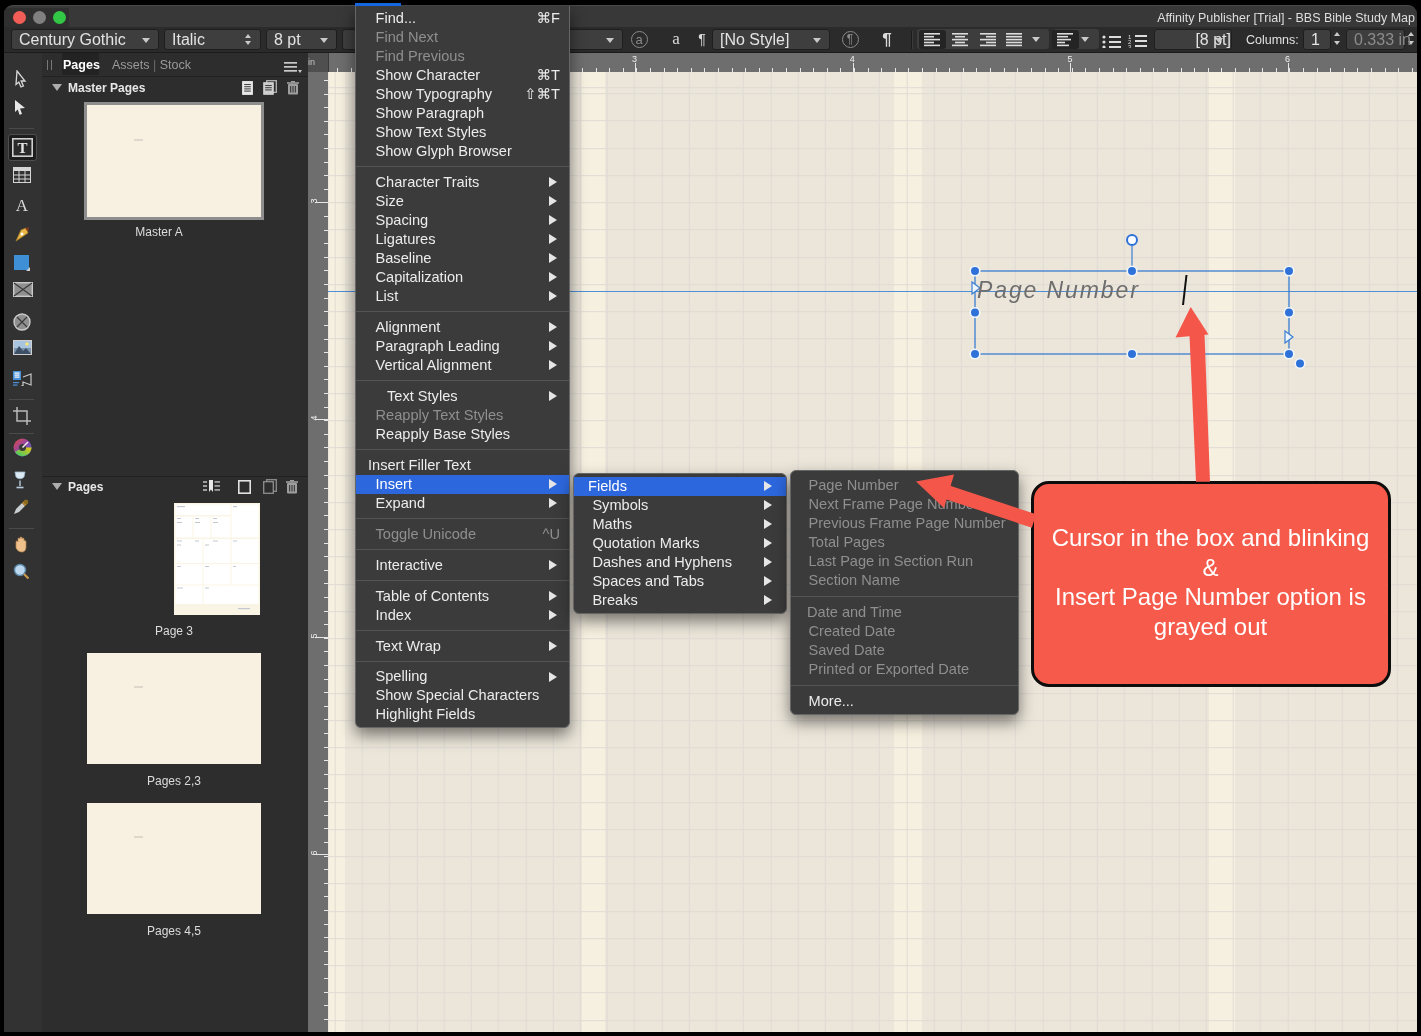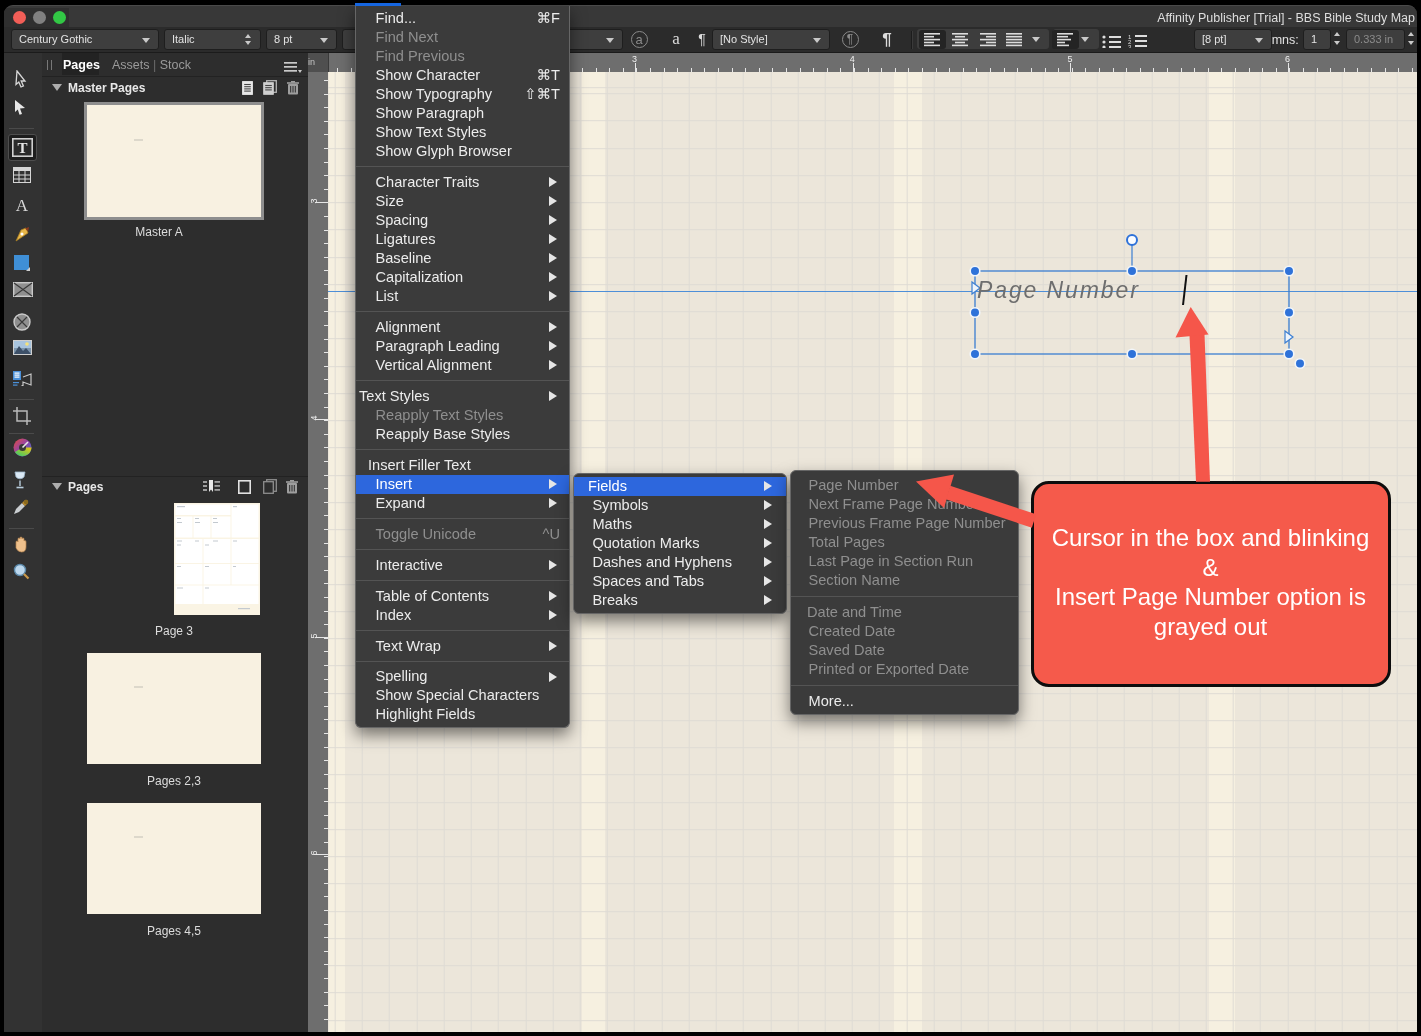--- a/index.html
+++ b/index.html
@@ -5,21 +5,21 @@
 html,body { width:1421px; height:1036px; background:#000; overflow:hidden;
   font-family:"Liberation Sans", sans-serif; }
 .abs { position:absolute; }
 #titlebar { position:absolute; left:4px; top:5px; width:1413px; height:22px;
   background:#383838; border-radius:9px 9px 0 0; border-top:1px solid #4a4a4a; overflow:hidden; }
 .tl { position:absolute; width:13px; height:13px; border-radius:50%; }
 #title { position:absolute; right:2px; top:5px; font-size:12.5px; color:#dedede; }
 #toolbar { position:absolute; left:4px; top:27px; width:1413px; height:26px;
   background:#2b2b2b; border-bottom:1px solid #1b1b1b; }
 .ctl { position:absolute; top:29px; height:21px; background:#3e3e3e;
-  border:1px solid #1e1e1e; border-radius:3px; color:#e3e3e3; font-size:11px;
+  border:1px solid #1e1e1e; border-radius:3px; color:#e3e3e3; font-size:16px;
   line-height:19px; padding-left:7px; white-space:nowrap; z-index:2; }
 .darr { position:absolute; width:0; height:0; border-left:4px solid transparent;
   border-right:4px solid transparent; border-top:5px solid #c9c9c9; top:8px; }
 .uarr { position:absolute; width:0; height:0; border-left:3.5px solid transparent;
   border-right:3.5px solid transparent; border-bottom:4.5px solid #c9c9c9; top:4px; }
 .uarr2 { position:absolute; width:0; height:0; border-left:3.5px solid transparent;
   border-right:3.5px solid transparent; border-top:4.5px solid #c9c9c9; top:11px; }
 .tbico { position:absolute; top:29px; height:21px; color:#dcdcdc; z-index:2; }
 #toolscol { position:absolute; left:4px; top:53px; width:38px; height:978.5px; background:#323232; }
 #panel { position:absolute; left:42px; top:53px; width:266px; height:978.5px; background:#2d2d2d; }
@@ -136,21 +136,21 @@
       <rect x="7" y="11" width="12" height="2" fill="#ddd"></rect>
 </svg></div>
 <div class="abs" style="left:1128px;top:34px"><svg width="20" height="14">
 <text x="0" y="5" fill="#ddd" font-size="6" font-family="Liberation Sans">1</text>
       <rect x="7" y="1" width="12" height="2" fill="#ddd"></rect>
 <text x="0" y="10" fill="#ddd" font-size="6" font-family="Liberation Sans">2</text>
       <rect x="7" y="6" width="12" height="2" fill="#ddd"></rect>
 <text x="0" y="15" fill="#ddd" font-size="6" font-family="Liberation Sans">3</text>
       <rect x="7" y="11" width="12" height="2" fill="#ddd"></rect>
 </svg></div>
-<div class="ctl" style="left:1194px;width:78px;">[8 pt]<div class="darr" style="right:8px"></div></div>
+<div class="ctl" style="left:1154px;width:78px;text-align:right;">[8 pt]<div class="darr" style="right:8px"></div></div>
 <div class="abs" style="left:1246px;top:33px;color:#e0e0e0;font-size:12.5px;">Columns:</div>
 <div class="ctl" style="left:1303px;width:28px;">1</div>
 <div class="abs" style="left:1333px;top:29px;width:10px;height:22px;">
     <div class="uarr" style="left:1px;top:3px"></div>
     <div class="uarr2" style="left:1px;top:12px"></div>
   </div>
 <div class="ctl" style="left:1346px;width:59px;color:#8b8b8b">0.333 in</div>
 <div class="abs" style="left:1407px;top:29px;width:10px;height:22px;">
     <div class="uarr" style="left:1px;top:3px"></div>
     <div class="uarr2" style="left:1px;top:12px"></div>
@@ -443,21 +443,21 @@
 <div class="mi" style="height:19.0px;line-height:19.0px;padding-left:19.5px">Spacing<span class="subarr" style="right:12px"></span></div>
 <div class="mi" style="height:19.0px;line-height:19.0px;padding-left:19.5px">Ligatures<span class="subarr" style="right:12px"></span></div>
 <div class="mi" style="height:19.0px;line-height:19.0px;padding-left:19.5px">Baseline<span class="subarr" style="right:12px"></span></div>
 <div class="mi" style="height:19.0px;line-height:19.0px;padding-left:19.5px">Capitalization<span class="subarr" style="right:12px"></span></div>
 <div class="mi" style="height:19.0px;line-height:19.0px;padding-left:19.5px">List<span class="subarr" style="right:12px"></span></div>
 <div class="msep" style="margin:5.47px 0"></div>
 <div class="mi" style="height:19.0px;line-height:19.0px;padding-left:19.5px">Alignment<span class="subarr" style="right:12px"></span></div>
 <div class="mi" style="height:19.0px;line-height:19.0px;padding-left:19.5px">Paragraph Leading<span class="subarr" style="right:12px"></span></div>
 <div class="mi" style="height:19.0px;line-height:19.0px;padding-left:19.5px">Vertical Alignment<span class="subarr" style="right:12px"></span></div>
 <div class="msep" style="margin:5.47px 0"></div>
-<div class="mi" style="height:19.0px;line-height:19.0px;padding-left:3px">Text Styles<span class="subarr" style="right:12px"></span></div>
+<div class="mi" style="height:19.0px;line-height:19.0px;padding-left:31px">Text Styles<span class="subarr" style="right:12px"></span></div>
 <div class="mi dis" style="height:19.0px;line-height:19.0px;padding-left:19.5px">Reapply Text Styles</div>
 <div class="mi" style="height:19.0px;line-height:19.0px;padding-left:19.5px">Reapply Base Styles</div>
 <div class="msep" style="margin:5.47px 0"></div>
 <div class="mi" style="height:19.0px;line-height:19.0px;padding-left:12px">Insert Filler Text</div>
 <div class="mi hl" style="height:19.0px;line-height:19.0px;padding-left:19.5px">Insert<span class="subarr" style="right:12px"></span></div>
 <div class="mi" style="height:19.0px;line-height:19.0px;padding-left:19.5px">Expand<span class="subarr" style="right:12px"></span></div>
 <div class="msep" style="margin:5.47px 0"></div>
 <div class="mi dis" style="height:19.0px;line-height:19.0px;padding-left:19.5px">Toggle Unicode<span class="sc" style="right:9px">^U</span></div>
 <div class="msep" style="margin:5.47px 0"></div>
 <div class="mi" style="height:19.0px;line-height:19.0px;padding-left:19.5px">Interactive<span class="subarr" style="right:12px"></span></div>

